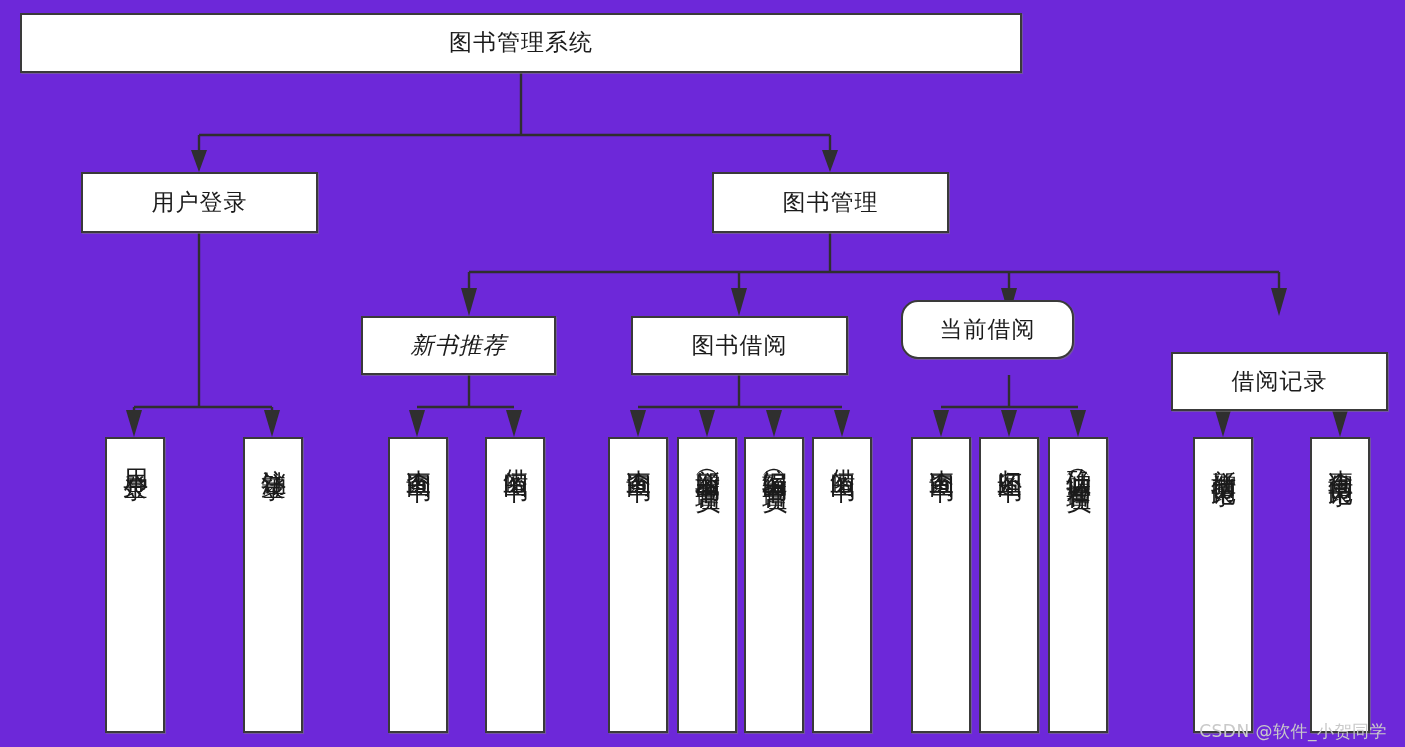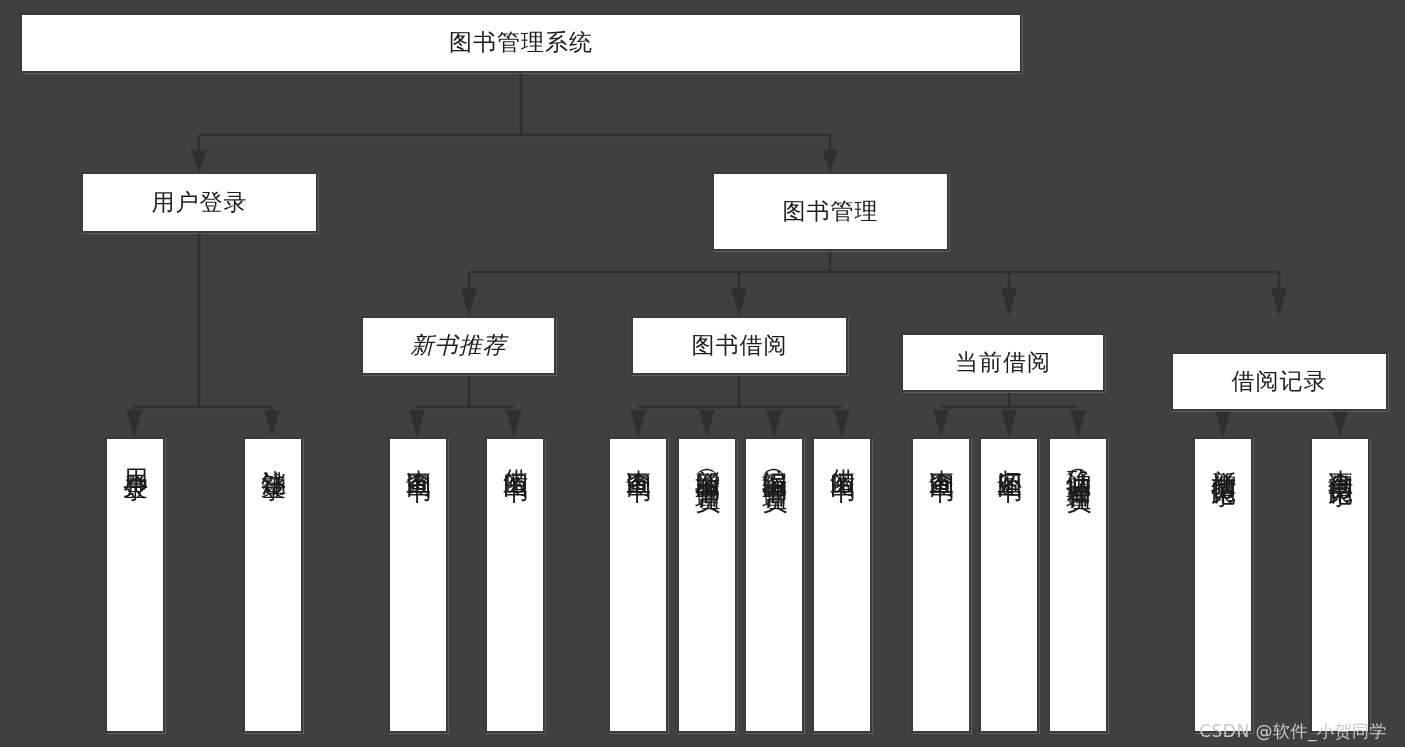--- a/index.html
+++ b/index.html
@@ -5,21 +5,21 @@
   * { box-sizing: border-box; }
   html, body {
     margin: 0; padding: 0;
     background: #ffffff;
     font-family: "DejaVu Sans", "Liberation Sans", sans-serif;
   }
   #canvas {
     position: relative;
     width: 1405px;
     height: 747px;
-    background: #404040;
+    background: #6d28d9;
     overflow: hidden;
   }
   .node {
     position: absolute;
     border: 2px solid #3a3a3a;
     background: #ffffff;
     display: flex;
     align-items: center;
     justify-content: center;
     color: #1b1b1b;
@@ -126,31 +126,31 @@
     <polygon points="1332,410 1348,410 1340,437"></polygon>
   </svg>
 
   <div class="node horiz root" style="left:20px; top:13px; width:1002px; height:60px;">
     <span class="node-label">图书管理系统</span>
   </div>
 
   <div class="node horiz" style="left:81px; top:172px; width:237px; height:61px;">
     <span class="node-label">用户登录</span>
   </div>
-  <div class="node horiz" style="left:712px; top:172px; width:237px; height:79px;font-family:Liberation Serif, serif;">
+  <div class="node horiz" style="left:712px; top:172px; width:237px; height:61px;font-family:Liberation Serif, serif;">
     <span class="node-label">图书管理</span>
   </div>
 
   <div class="node horiz" style="left:361px; top:316px; width:195px; height:59px;font-style:italic;">
     <span class="node-label">新书推荐</span>
   </div>
   <div class="node horiz" style="left:631px; top:316px; width:217px; height:59px;">
     <span class="node-label">图书借阅</span>
   </div>
-  <div class="node horiz" style="left:901px; top:333px; width:204px; height:59px;">
+  <div class="node horiz" style="left:901px; top:300px; width:173px; height:59px;border-radius:17px;">
     <span class="node-label">当前借阅</span>
   </div>
   <div class="node horiz" style="left:1171px; top:316px; width:217px; height:59px;margin-top:36px;">
     <span class="node-label">借阅记录</span>
   </div>
 
   <div class="node leaf" style="left:105px; top:437px; width:60px; height:296px;">
     <span class="node-label">用户登录</span>
   </div>
   <div class="node leaf" style="left:243px; top:437px; width:60px; height:296px;">

